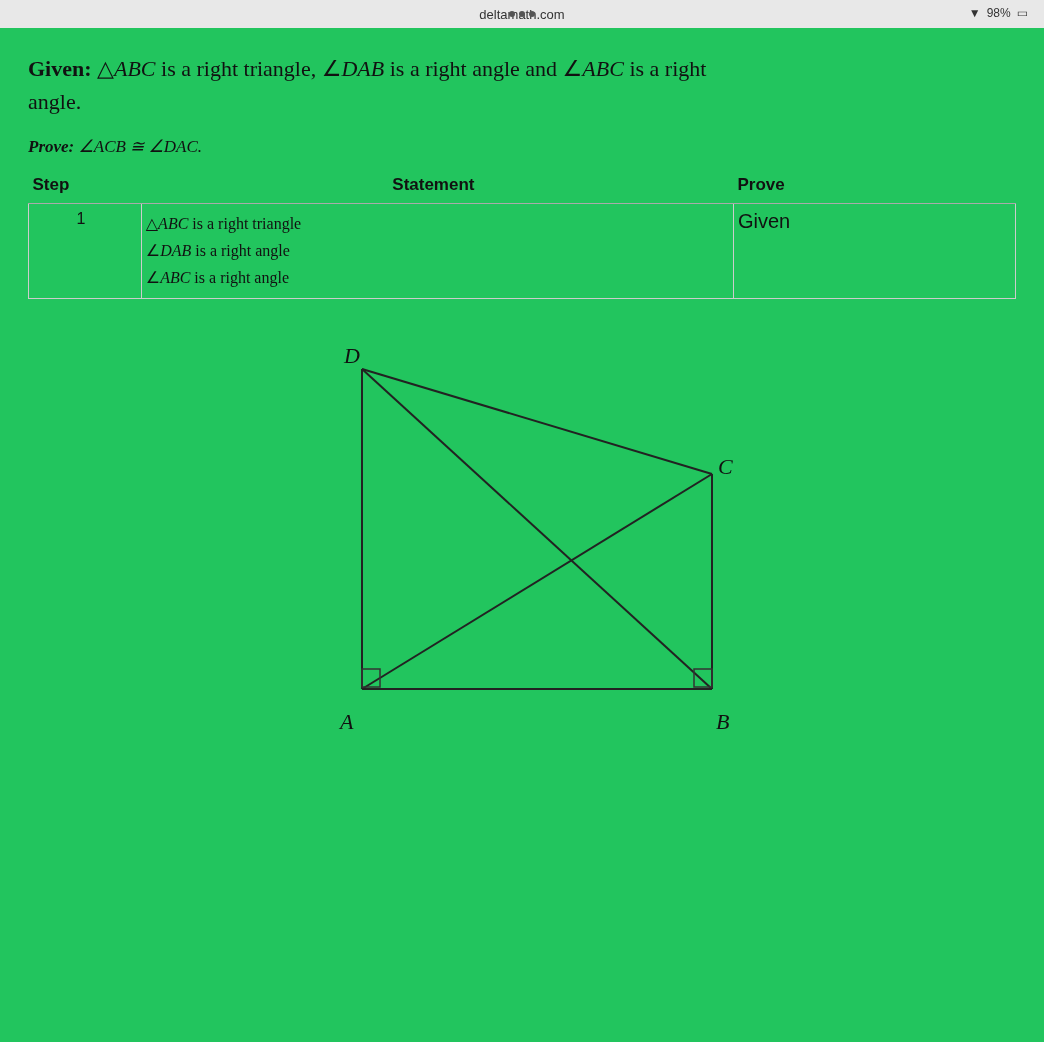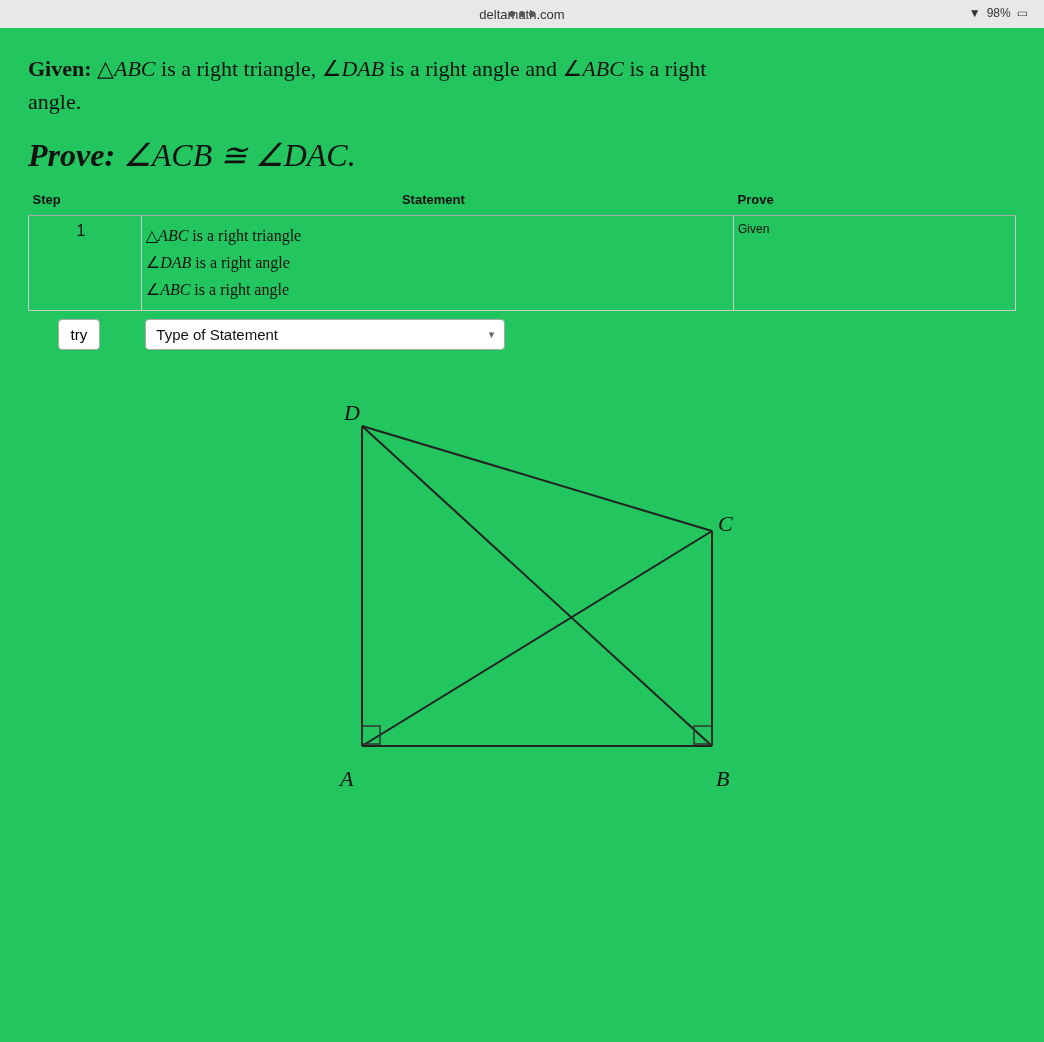--- a/index.html
+++ b/index.html
@@ -43,21 +43,21 @@
     }
 
     .given-text {
       font-size: 22px;
       line-height: 1.5;
       color: #111;
       margin-bottom: 18px;
     }
 
     .prove-text {
-      font-size: 32px;
+      font-size: 17px;
       font-style: italic;
       color: #111;
       margin-bottom: 10px;
     }
 
     .note-text {
       font-size: 14px;
       color: #555;
       font-family: Arial, sans-serif;
       margin-bottom: 18px;
@@ -65,21 +65,21 @@
     }
 
     .proof-table {
       width: 100%;
       border-collapse: collapse;
       margin-bottom: 16px;
     }
 
     .proof-table th {
       text-align: left;
-      font-size: 13px;
+      font-size: 17px;
       font-weight: bold;
       padding: 8px 12px 8px 4px;
       border-bottom: 1px solid #aaa;
       font-family: Arial, sans-serif;
       color: #111;
     }
 
     .proof-table th:first-child {
       width: 80px;
     }
@@ -103,21 +103,21 @@
       text-align: center;
       width: 80px;
       font-family: Arial, sans-serif;
     }
     .proof-table td:nth-child(2) {
       width: 420px;
       text-align: left;
     }
     .proof-table td:nth-child(3) {
       font-family: Arial, sans-serif;
-      font-size: 12px;
+      font-size: 20px;
     }
 
     .statement-line {
       display: block;
       line-height: 1.7;
     }
 
     .try-row td {
       border: none;
       padding-top: 8px;
@@ -203,32 +203,20 @@
     <tbody>
       <tr>
         <td>1</td>
         <td>
           <span class="statement-line">△<em>ABC</em> is a right triangle</span>
           <span class="statement-line">∠<em>DAB</em> is a right angle</span>
           <span class="statement-line">∠<em>ABC</em> is a right angle</span>
         </td>
         <td>Given</td>
       </tr>
-      <tr class="try-row">
-        <td>
-          <button class="try-button">try</button>
-        </td>
-        <td>
-          <div class="statement-dropdown">
-            <span>Type of Statement</span>
-            <span class="dropdown-arrow">▾</span>
-          </div>
-        </td>
-        <td></td>
-      </tr>
     </tbody>
   </table>
 
   <div class="diagram-container">
     <svg width="500" height="420" viewBox="0 0 500 420">
 
       <line x1="90" y1="50" x2="90" y2="370" stroke="#222" stroke-width="2"></line>
 
       <line x1="90" y1="370" x2="440" y2="370" stroke="#222" stroke-width="2"></line>
 

